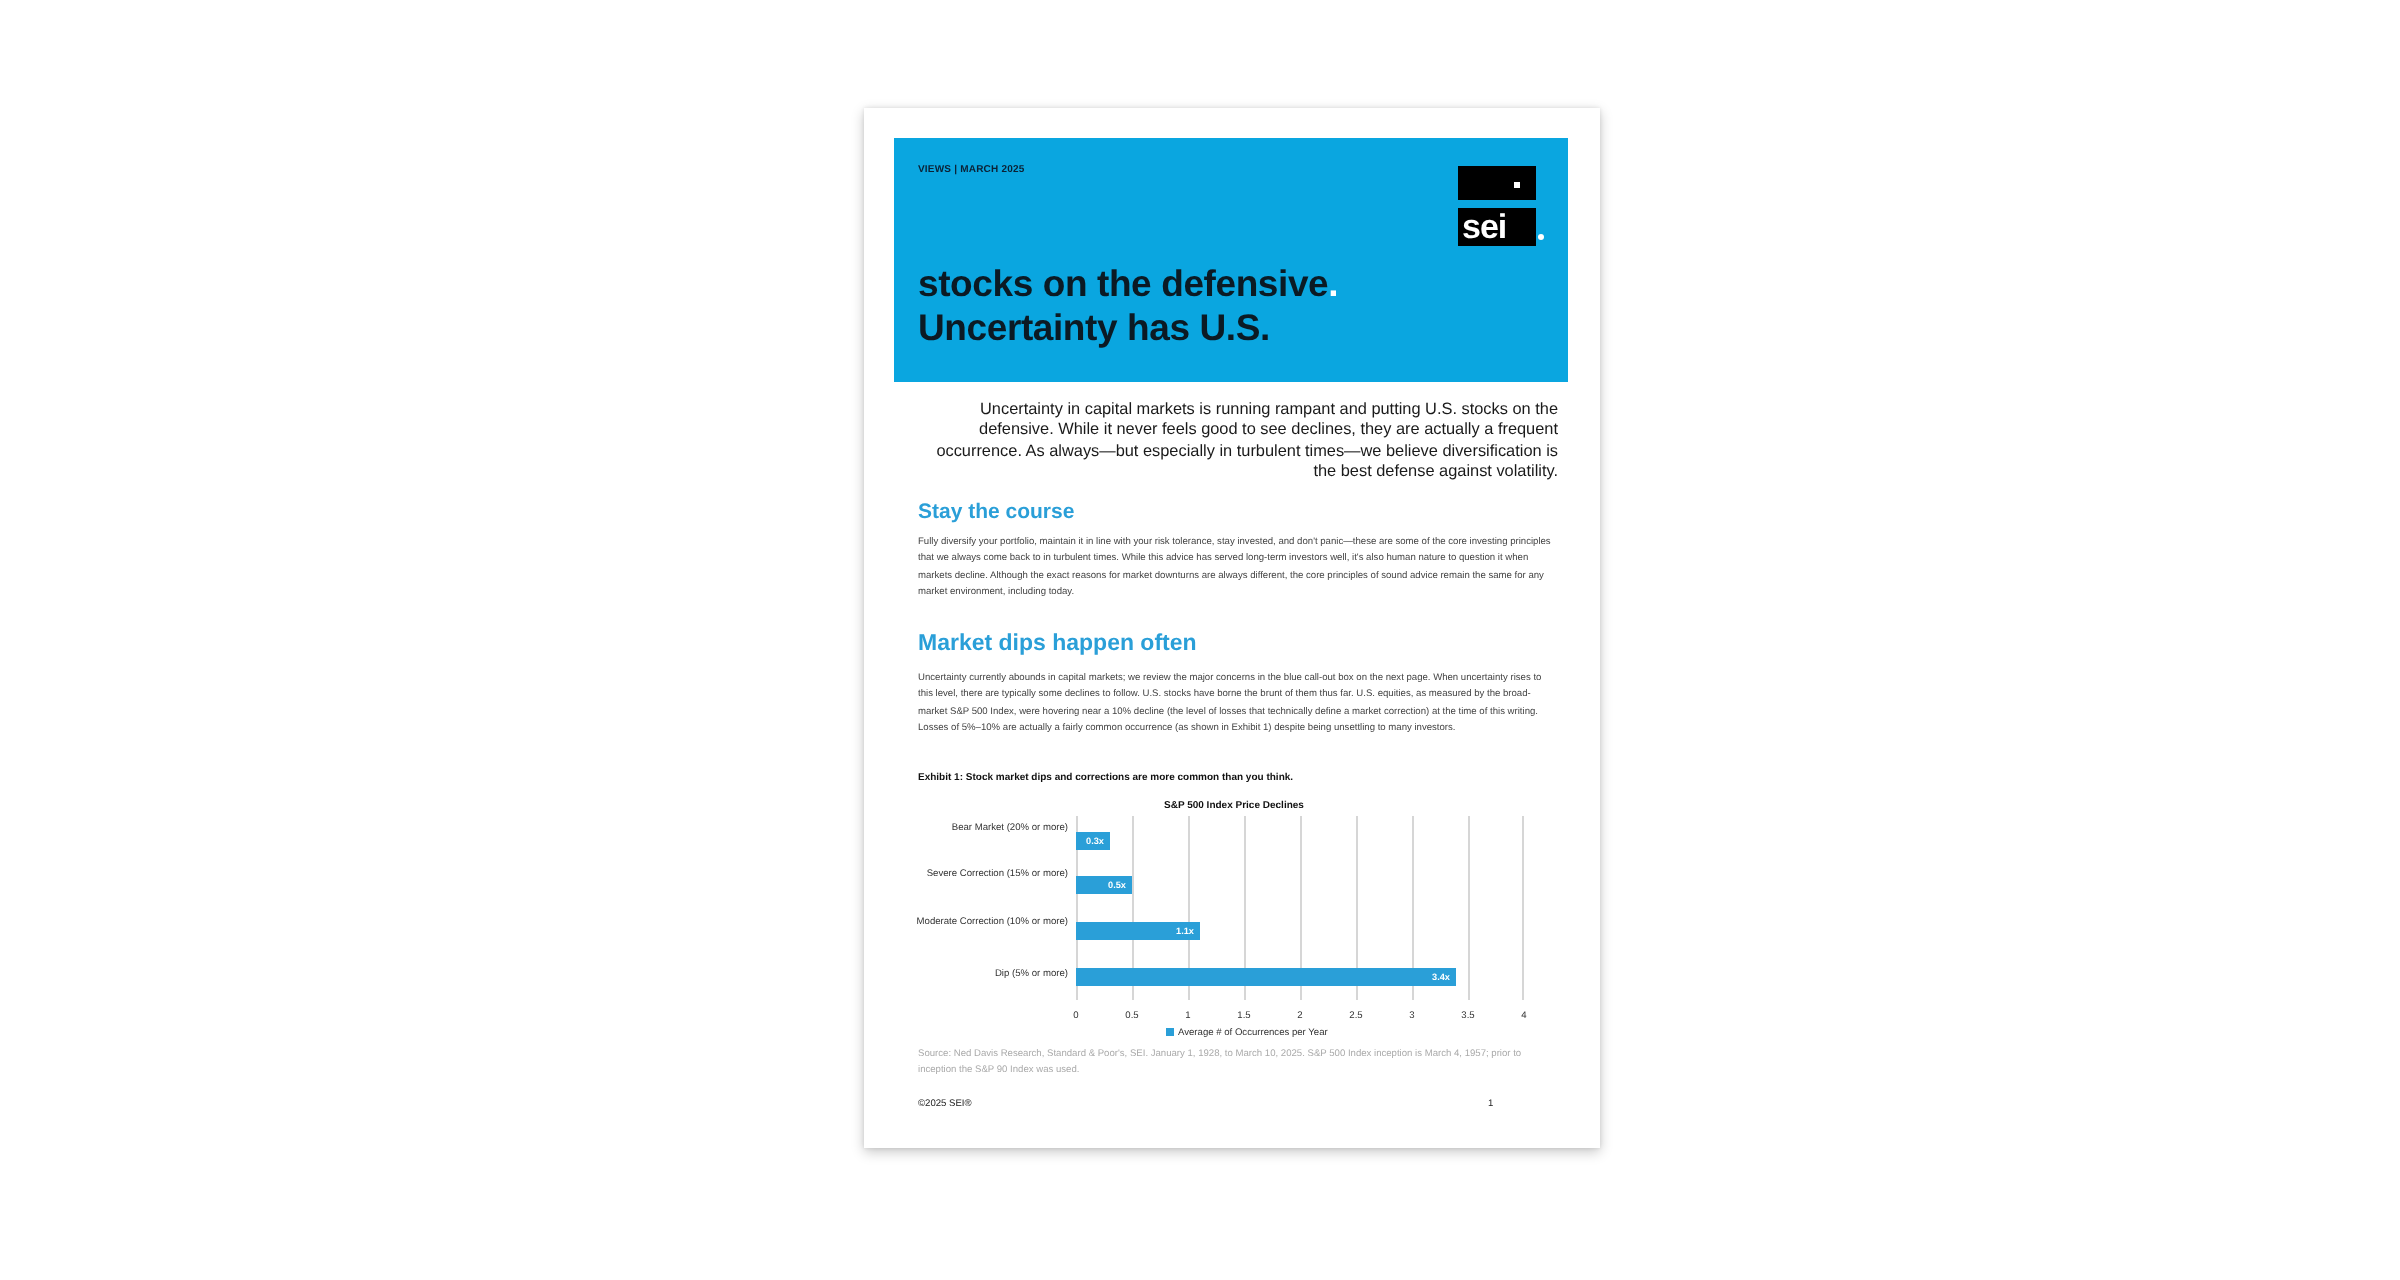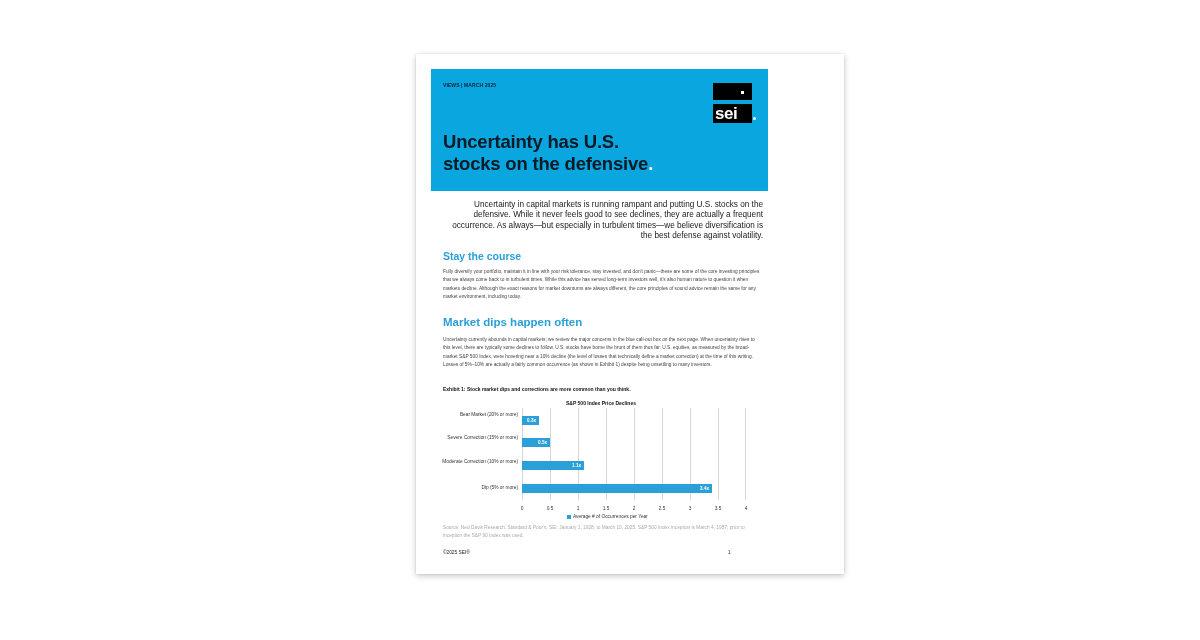--- a/index.html
+++ b/index.html
@@ -1,17 +1,17 @@
 <!DOCTYPE html>
 <html><head>
 <meta charset="utf-8">
 <style>
   html, body { margin:0; padding:0; }
   body { width:1200px; height:640px; background:#ffffff; position:relative; overflow:hidden; font-family:"Liberation Sans", sans-serif; }
-  .page { position:absolute; left:416px; top:54px; width:428px; height:520px; background:#fff;
+  .page { position:absolute; left:432px; top:54px; width:368px; height:520px; background:#fff;
           box-shadow: 0 2px 6px rgba(0,0,0,0.22), 0 0 2px rgba(0,0,0,0.10); }
   .banner { position:absolute; left:15px; top:15px; width:337px; height:122px; background:#0aa6e0; }
   .kicker { position:absolute; left:12px; top:13px; font-size:5px; font-weight:bold; color:#0b2236; letter-spacing:0.1px; }
   .logo { position:absolute; right:15px; top:14px; width:40px; height:40px; }
   .logo .top { position:absolute; left:0; top:0; width:39px; height:17px; background:#000; }
   .logo .top .dot { position:absolute; right:8px; top:8px; width:3px; height:3px; background:#fff; }
   .logo .bot { position:absolute; left:0; top:21px; width:39px; height:19px; background:#000; color:#fff; font-weight:bold; font-size:17px; line-height:19px; padding-left:2px; box-sizing:border-box; letter-spacing:-0.5px; }
   .logo .reg { position:absolute; left:40px; top:34px; width:3px; height:3px; border-radius:50%; background:#fff; }
   .title { position:absolute; left:12px; top:62px; font-size:18.5px; line-height:22px; font-weight:bold; color:#0b1a24; letter-spacing:-0.2px; }
   .title .period { color:#ffffff; }
@@ -43,22 +43,22 @@
   <div class="banner">
     <div class="kicker">VIEWS | MARCH 2025</div>
     <div class="logo">
       <div class="top">
           <div class="dot"></div>
         </div>
       <div class="bot">sei</div>
       <div class="reg"></div>
     </div>
     <div class="title">
+      <div><span>stocks on the defensive</span><span class="period">.</span></div>
       <div>Uncertainty has U.S.</div>
-      <div><span>stocks on the defensive</span><span class="period">.</span></div>
     </div>
   </div>
 
   <div class="lead">Uncertainty in capital markets is running rampant and putting U.S. stocks on the defensive. While it never feels good to see declines, they are actually a frequent occurrence. As always—but especially in turbulent times—we believe diversification is the best defense against volatility.</div>
 
   <div class="h2 a">Stay the course</div>
   <div class="body-text a">Fully diversify your portfolio, maintain it in line with your risk tolerance, stay invested, and don't panic—these are some of the core investing principles that we always come back to in turbulent times. While this advice has served long-term investors well, it's also human nature to question it when markets decline. Although the exact reasons for market downturns are always different, the core principles of sound advice remain the same for any market environment, including today.</div>
 
   <div class="h2 b">Market dips happen often</div>
   <div class="body-text b">Uncertainty currently abounds in capital markets; we review the major concerns in the blue call-out box on the next page. When uncertainty rises to this level, there are typically some declines to follow. U.S. stocks have borne the brunt of them thus far. U.S. equities, as measured by the broad-market S&amp;P 500 Index, were hovering near a 10% decline (the level of losses that technically define a market correction) at the time of this writing. Losses of 5%–10% are actually a fairly common occurrence (as shown in Exhibit 1) despite being unsettling to many investors.</div>

